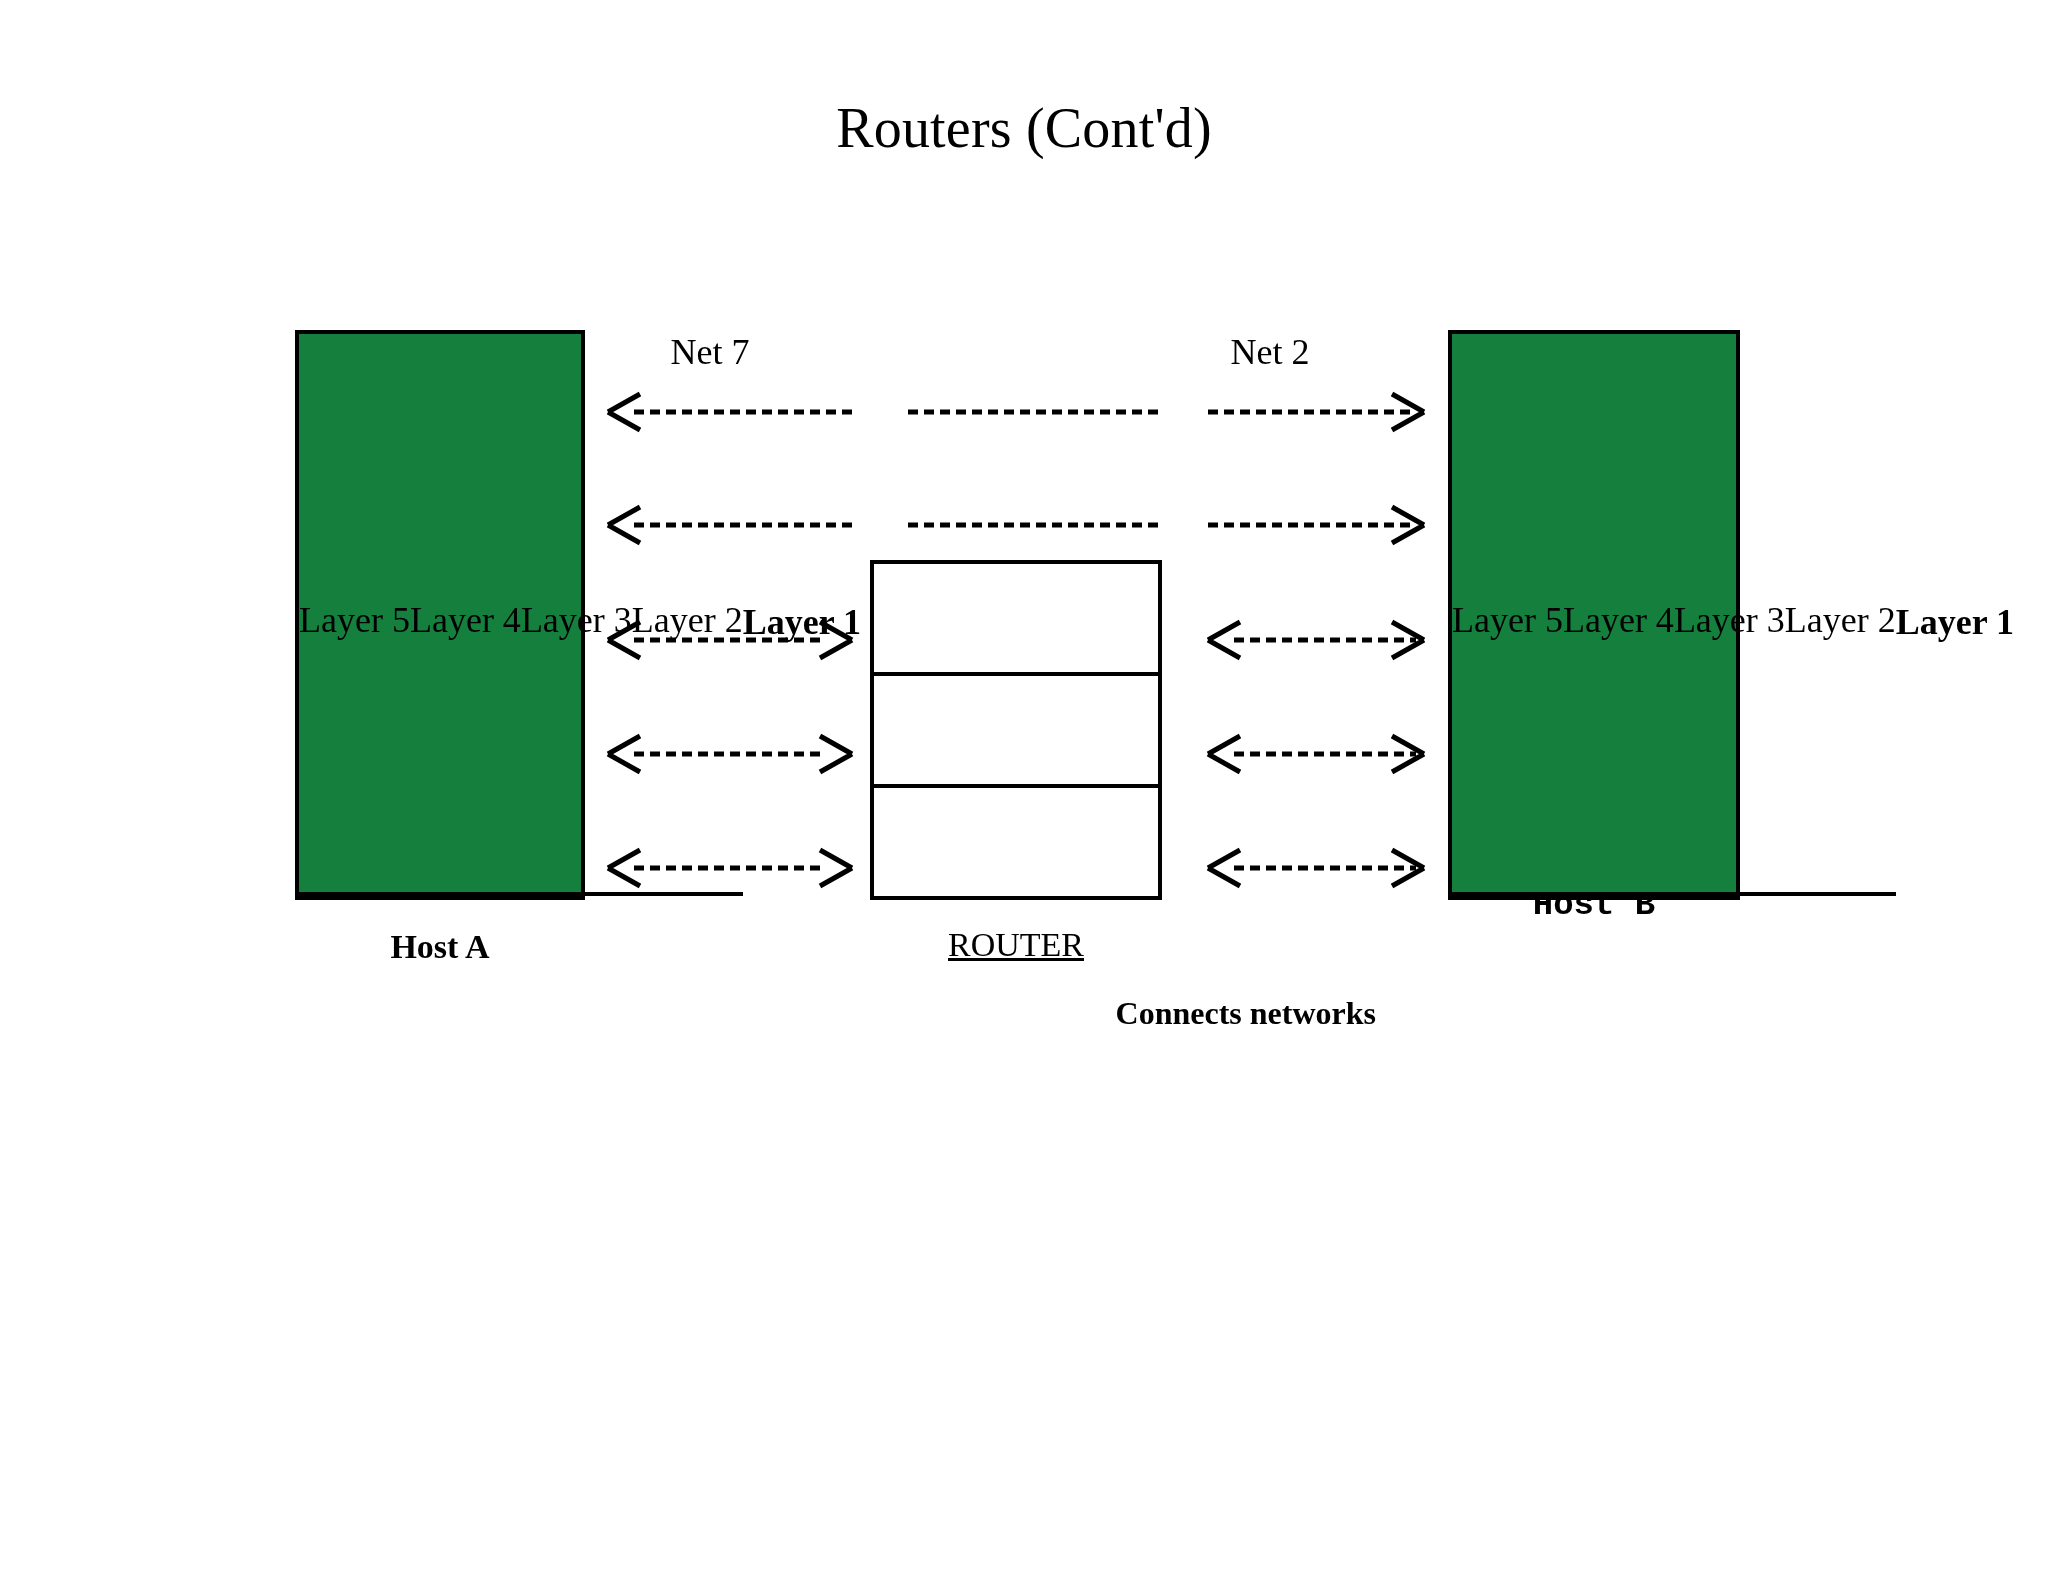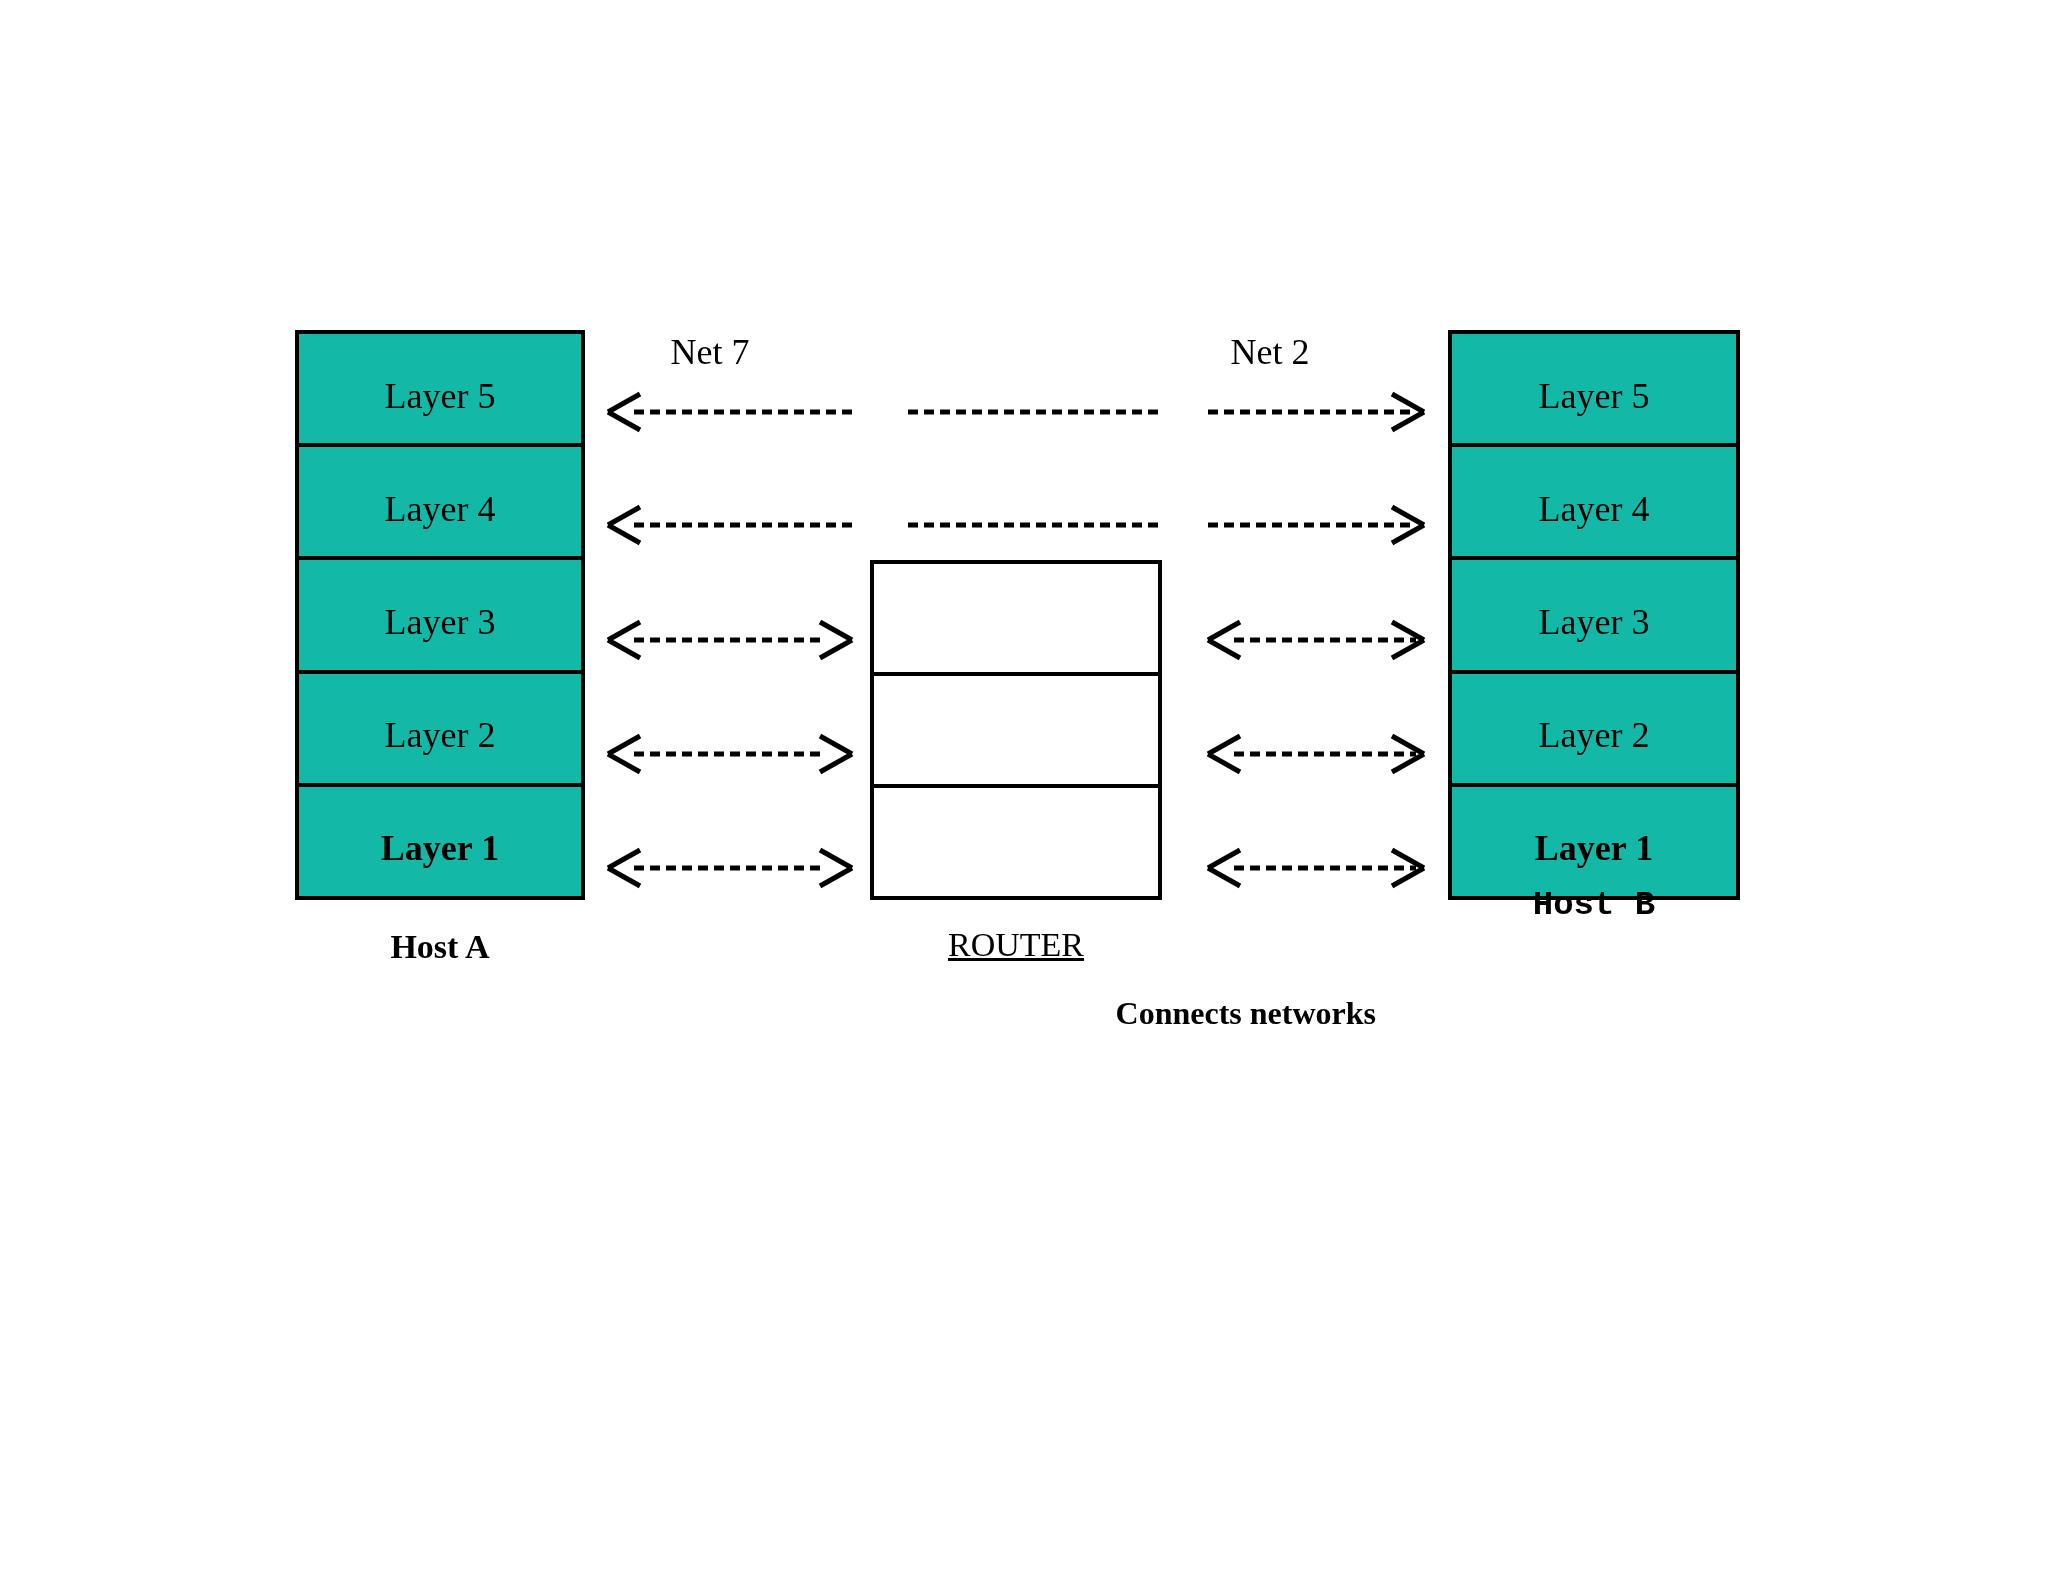--- a/index.html
+++ b/index.html
@@ -36,22 +36,22 @@
     font-weight: 400;
     white-space: nowrap;
   }
 
   
   .host-stack {
     position: absolute;
     box-sizing: border-box;
     border: 4px solid #000;
     display: flex;
-    flex-direction: column;
-    background: #14b8a6;
+    flex-direction: row;
+    background: #15803d;
   }
   .host-stack.left  { left: 295px;  top: 330px; width: 290px; height: 570px; }
   .host-stack.right { left: 1448px; top: 330px; width: 292px; height: 570px; }
 
   .layer-cell {
     box-sizing: border-box;
     flex: 1 1 0;
     border-bottom: 4px solid #000;
     display: flex;
     align-items: center;
@@ -144,20 +144,21 @@
     width: 2048px;
     height: 1582px;
     pointer-events: none;
   }
 </style>
 </head>
 <body>
 
 <div id="slide">
 
+  <div class="slide-title">Routers (Cont'd)</div>
 
   <div class="net-label net1">Net 7</div>
   <div class="net-label net2">Net 2</div>
 
   <div class="host-stack left">
     <div class="layer-cell">
       <span class="layer-label">Layer 5</span>
     </div>
     <div class="layer-cell">
       <span class="layer-label">Layer 4</span>

